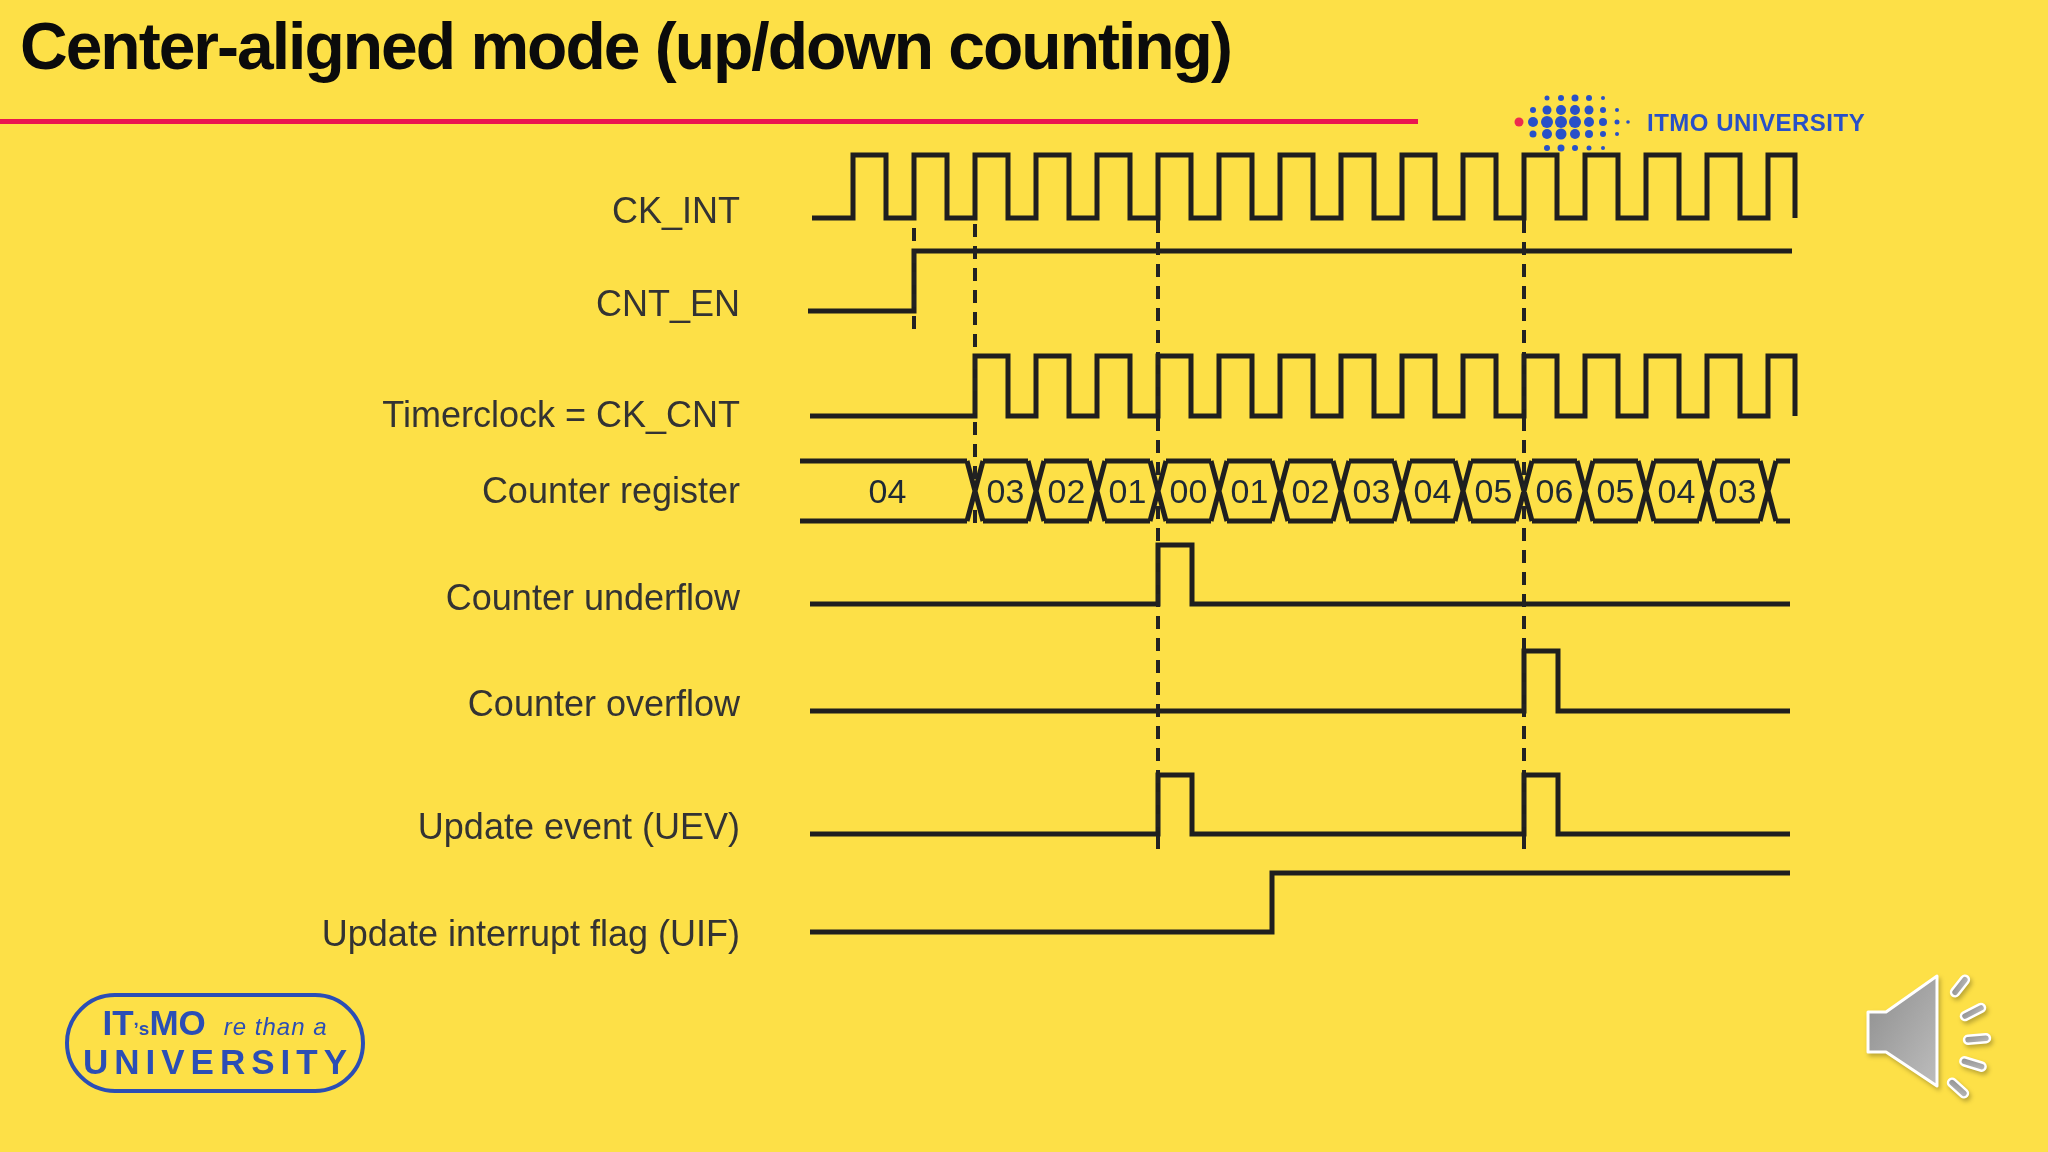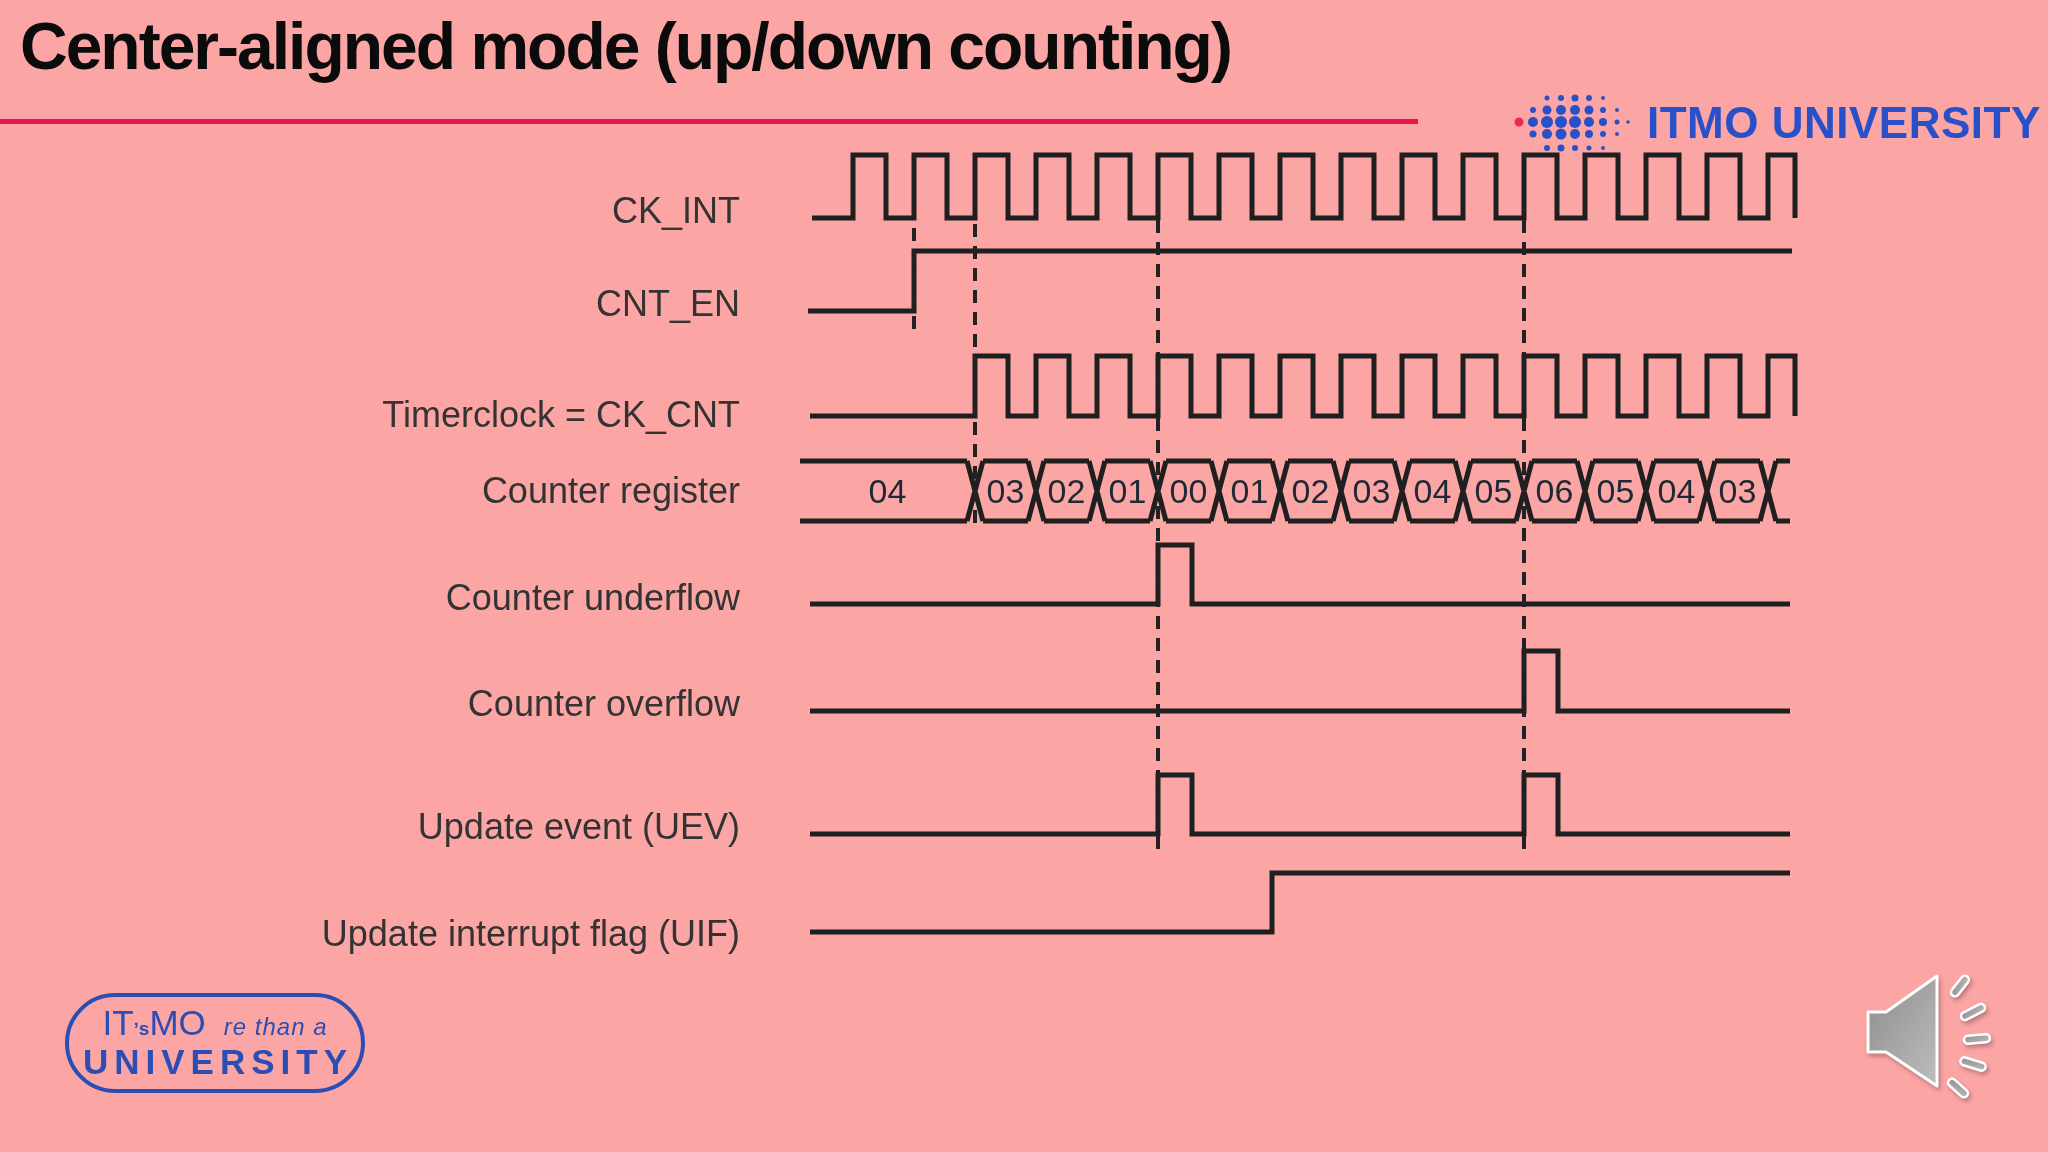--- a/index.html
+++ b/index.html
@@ -1,50 +1,50 @@
 <!DOCTYPE html>
 <html><head>
 <meta charset="utf-8">
 <style>
   html,body{margin:0;padding:0;background:#e9e9e9;}
   .slide{
-    position:relative;width:2048px;height:1152px;background:#fca5a5;
+    position:relative;width:2048px;height:1152px;background:#fde047;
     overflow:hidden;font-family:"Liberation Sans",sans-serif;
   }
   .title{
     position:absolute;left:20px;top:8px;
     font-size:66px;font-weight:bold;letter-spacing:-2px;color:#0b0b0b;
     white-space:nowrap;
   }
   .title-underline{
     position:absolute;left:0;top:119px;width:1418px;height:5px;
     background:var(--accent,#ea1550);
   }
   .header-logo{
     position:absolute;left:1513px;top:92px;height:62px;
     display:flex;align-items:center;gap:14px;
   }
   .header-logo .brand-text{
-    font-size:44px;font-weight:bold;color:var(--brand-blue,#2850c8);
+    font-size:24px;font-weight:bold;color:var(--brand-blue,#2850c8);
     letter-spacing:0.5px;white-space:nowrap;
   }
   #wave-svg{position:absolute;left:0;top:0;}
   .sig-wave{fill:none;stroke:#1f1f1f;stroke-width:5;stroke-linejoin:miter;}
   .dash-line{stroke:#222;stroke-width:4;stroke-dasharray:13 9;fill:none;}
   .sig-label{font-family:"Liberation Sans",sans-serif;font-size:36px;fill:#333333;}
   .reg-val{font-family:"Liberation Sans",sans-serif;font-size:34px;fill:#1e2935;}
   .footer-pill{
     position:absolute;left:65px;top:993px;width:300px;height:100px;
     box-sizing:border-box;border:4px solid var(--brand-blue2,#2b4eb5);
     border-radius:60px;display:flex;flex-direction:column;
     align-items:center;justify-content:center;color:var(--brand-blue2,#2b4eb5);
     line-height:1.05;
   }
   .footer-pill .l1{white-space:nowrap;}
-  .footer-pill .l1 .b{font-size:35px;font-weight:normal;}
+  .footer-pill .l1 .b{font-size:35px;font-weight:bold;}
   .footer-pill .l1 .s{font-size:19px;font-weight:bold;text-align:center;}
   .footer-pill .l1 .scr{font-size:24px;font-style:italic;letter-spacing:1px;margin-left:18px;}
   .footer-pill .l2{font-size:35px;font-weight:bold;letter-spacing:6px;margin-top:2px;text-indent:6px;}
   .speaker{position:absolute;left:1860px;top:960px;filter:drop-shadow(2px 3px 2px rgba(0,0,0,0.25));}
 </style>
 </head>
 <body>
 
 <div class="slide" style="--accent: #ea1550; --brand-blue: #2850c8; --brand-blue2: #2b4eb5;">
 

